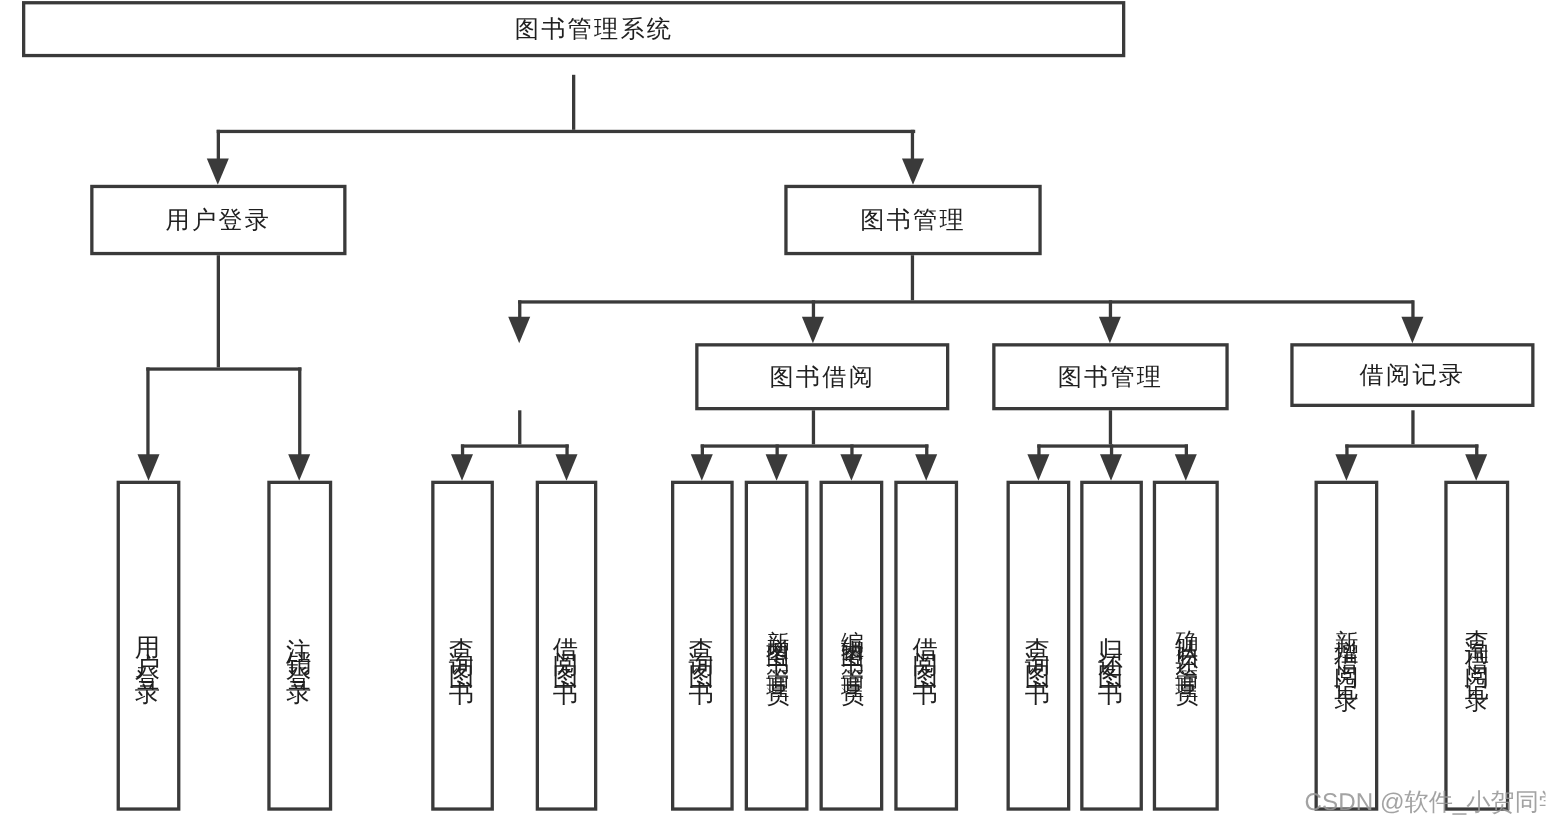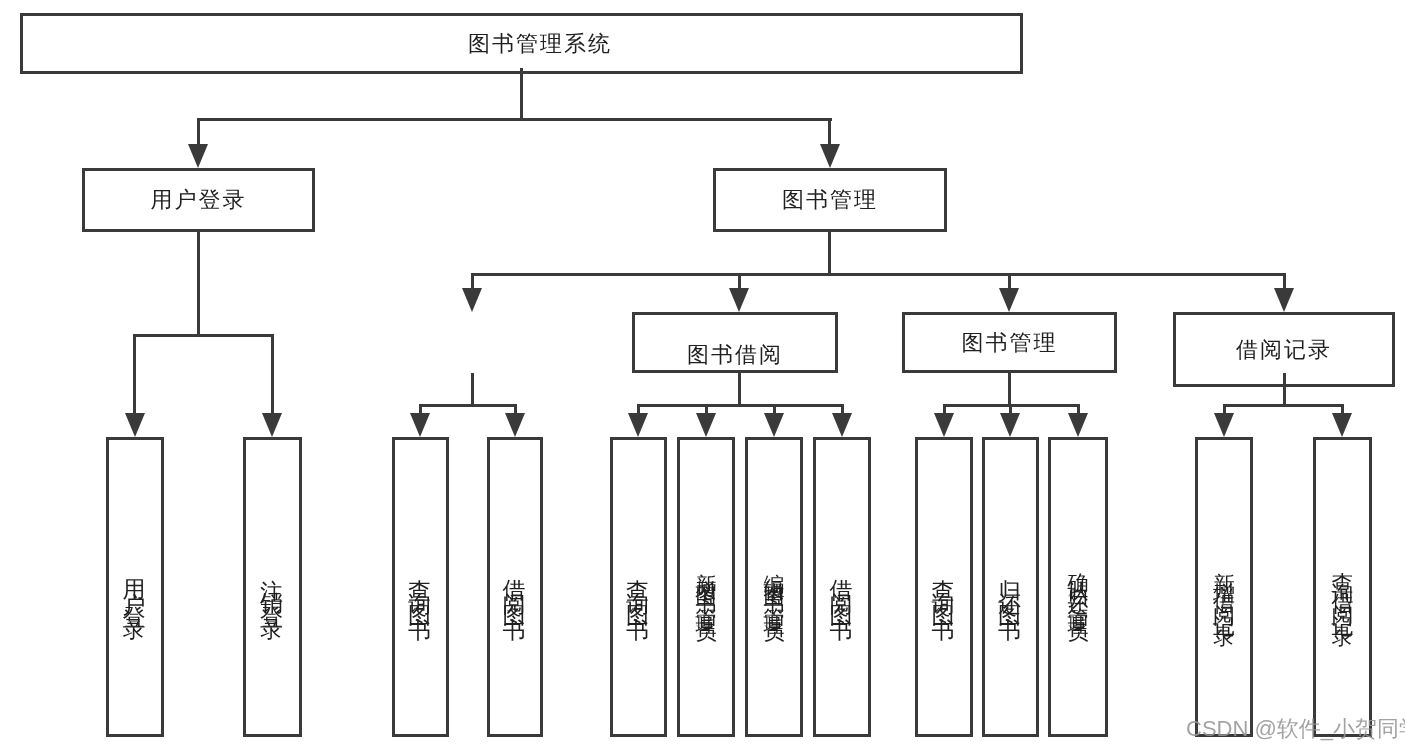--- a/index.html
+++ b/index.html
@@ -57,21 +57,21 @@
     color: rgba(150,150,150,0.88);
     white-space: nowrap;
     z-index: 10;
   }
 </style>
 </head>
 <body>
 
 <div class="canvas">
 
-  <div class="box" style="left:20px; top:13px; width:1003px; height:61px;padding-left:37px;">
+  <div class="box" style="left:20px; top:1px; width:1003px; height:51px;padding-left:37px;">
     <span class="hlabel">图书管理系统</span>
   </div>
 
   <div class="vline" style="left:520px; top:68px; height:50px;"></div>
   <div class="hline" style="left:197px; top:118px; width:635px;"></div>
   <div class="vline" style="left:197px; top:118px; height:28px;"></div>
   <div class="ahead" style="left:188px; top:144px;"></div>
   <div class="vline" style="left:828px; top:118px; height:28px;"></div>
   <div class="ahead" style="left:820px; top:144px;"></div>
 
@@ -93,27 +93,27 @@
   <div class="hline" style="left:471px; top:273px; width:814px;"></div>
   <div class="vline" style="left:471px; top:273px; height:18px;"></div>
   <div class="ahead" style="left:462px; top:288px;"></div>
   <div class="vline" style="left:738px; top:273px; height:18px;"></div>
   <div class="ahead" style="left:729px; top:288px;"></div>
   <div class="vline" style="left:1008px; top:273px; height:18px;"></div>
   <div class="ahead" style="left:999px; top:288px;"></div>
   <div class="vline" style="left:1283px; top:273px; height:18px;"></div>
   <div class="ahead" style="left:1274px; top:288px;"></div>
 
-  <div class="box" style="left:632px; top:312px; width:206px; height:61px;align-items:flex-end;">
+  <div class="box" style="left:632px; top:312px; width:231px; height:61px;">
     <span class="hlabel">图书借阅</span>
   </div>
   <div class="box" style="left:902px; top:312px; width:215px; height:61px;">
     <span class="hlabel">图书管理</span>
   </div>
-  <div class="box" style="left:1173px; top:312px; width:222px; height:75px;">
+  <div class="box" style="left:1173px; top:312px; width:222px; height:58px;">
     <span class="hlabel">借阅记录</span>
   </div>
 
   <div class="vline" style="left:471px; top:373px; height:31px;"></div>
   <div class="hline" style="left:419px; top:404px; width:98px;"></div>
   <div class="vline" style="left:419px; top:404px; height:10px;"></div>
   <div class="ahead" style="left:410px; top:413px;"></div>
   <div class="vline" style="left:514px; top:404px; height:10px;"></div>
   <div class="ahead" style="left:505px; top:413px;"></div>
 

